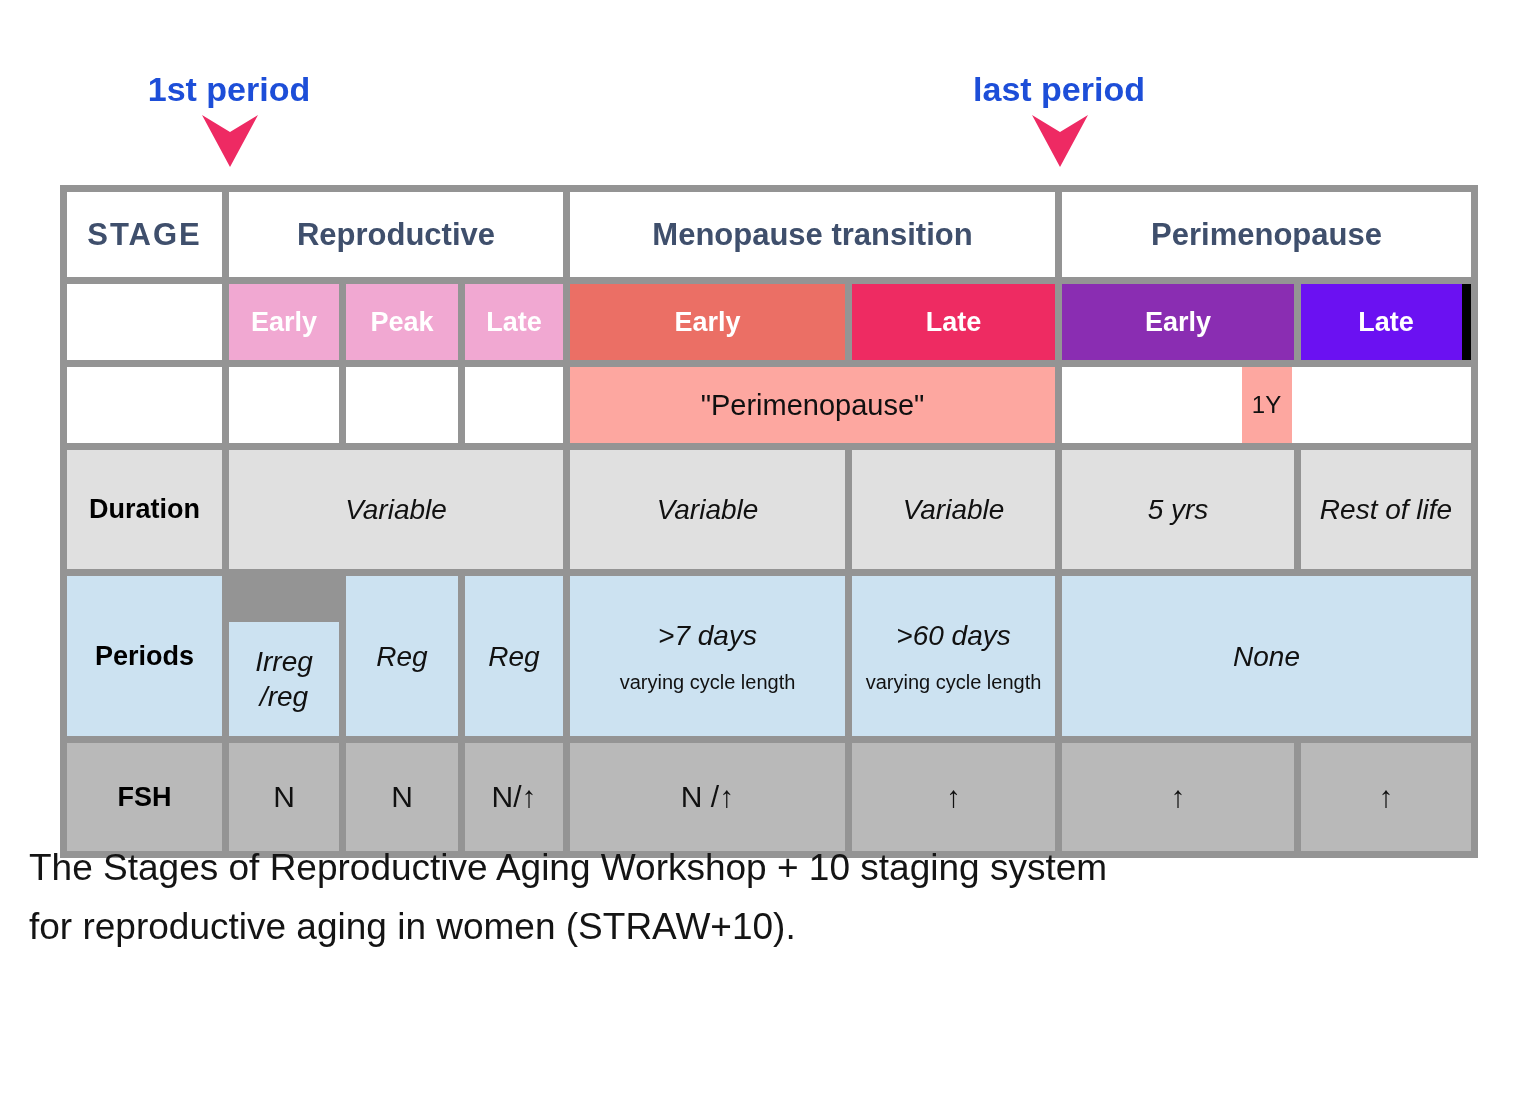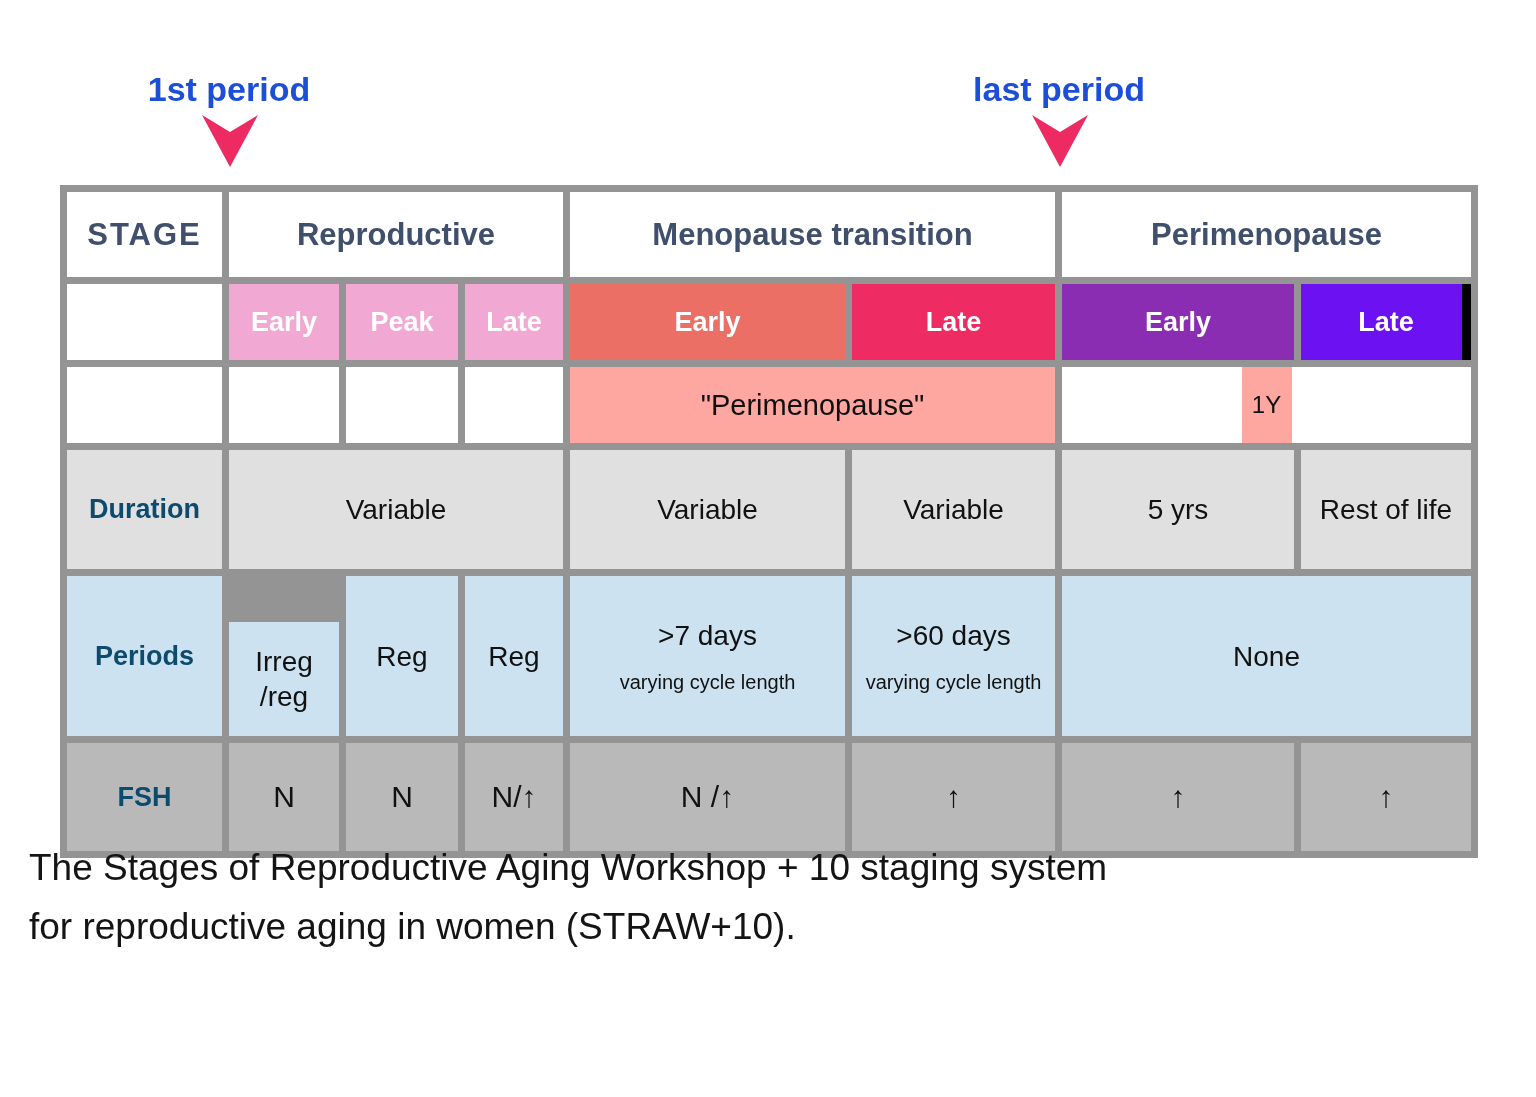--- a/index.html
+++ b/index.html
@@ -29,22 +29,22 @@
   .c-violet{background:#6B11F2;}
   .c-salmon{background:#FDA7A0;}
   .black-strip{position:absolute;right:0;top:0;width:9px;height:100%;background:#000000;}
   .peri{font-size:29px;color:#101010;font-weight:500;}
   .oney-wrap{justify-content:center;flex-direction:row;align-items:stretch;}
   .oney{width:50px;background:#FDA7A0;display:flex;align-items:center;justify-content:center;
         font-size:24px;color:#101010;font-weight:500;}
   .c-gray{background:#E0E0E0;}
   .c-blue{background:#CCE2F1;}
   .c-dgray{background:#B9B9B9;}
-  .lbl{font-size:27px;font-weight:700;color:#0c4a6e;}
-  .val{font-size:28px;font-weight:500;color:#111111;line-height:1.25;}
+  .lbl{font-size:27px;font-weight:700;color:#000000;}
+  .val{font-size:28px;font-weight:500;color:#111111;line-height:1.25;font-style:italic;}
   .pre{white-space:pre-line;margin-top:46px;}
   .note{font-size:20px;font-weight:500;color:#111111;margin-top:18px;}
   .fshv{font-size:30px;font-weight:500;color:#111111;}
   .pad-cell{padding:0 14px;}
 
   
   .caption{position:absolute;left:0;top:838px;width:1536px;
            font-size:37px;font-weight:300;color:#141414;line-height:1.6;white-space:pre-line;margin-left:29px;}
 </style>
 </head>

